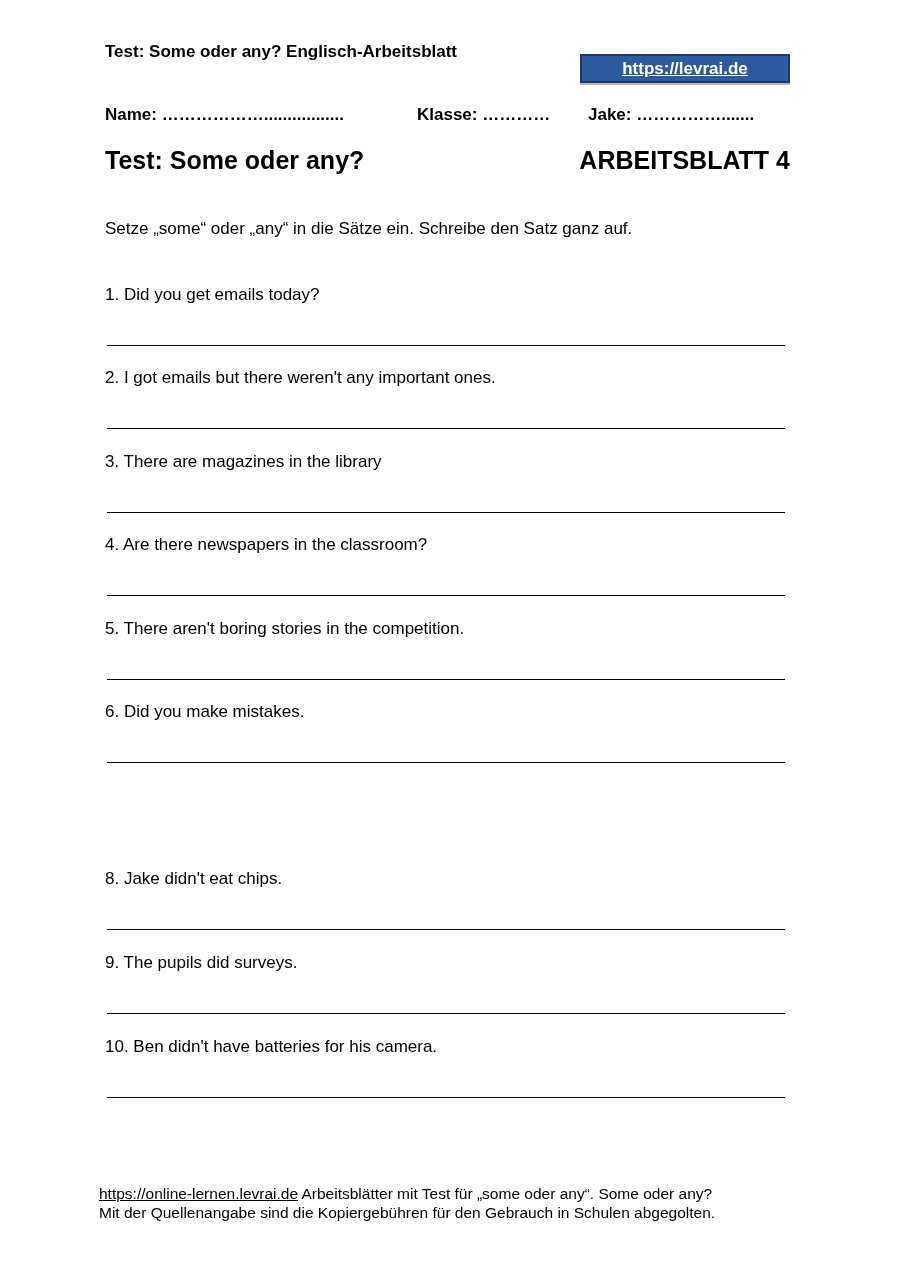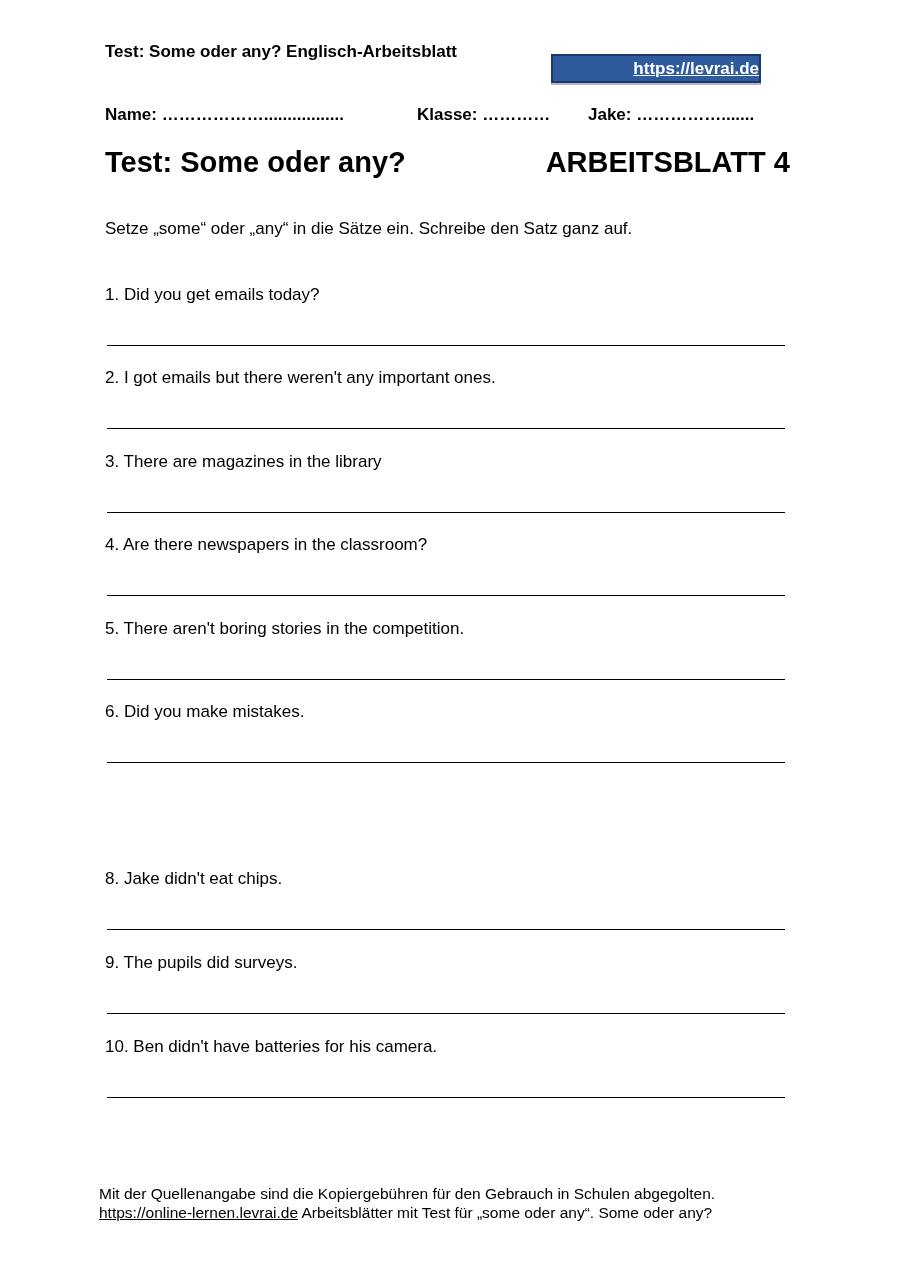--- a/index.html
+++ b/index.html
@@ -14,28 +14,28 @@
   }
   .doc-label {
     position: absolute;
     left: 105px; top: 42px;
     font-size: 17px;
     font-weight: bold;
     white-space: nowrap;
   }
   .link-box {
     position: absolute;
-    left: 551px; top: 54px;
+    left: 580px; top: 54px;
     width: 206px; height: 25px;
     background: #2e5a9e;
     border: 2px solid #1b3a6b;
     box-shadow: 0 2px 0 #bfb3b9;
     display: flex;
     align-items: center;
-    justify-content: flex-end;
+    justify-content: center;
     cursor: pointer;
   }
   .link-box .link-text {
     color: #ffffff;
     font-size: 17px;
     font-weight: bold;
     text-decoration: underline;
     white-space: nowrap;
   }
   .field {
@@ -47,21 +47,21 @@
   }
   .field-name   { left: 105px; }
   .field-klasse { left: 417px; }
   .field-datum  { left: 588px; }
   .title-row {
     position: absolute;
     left: 105px; top: 146px;
     width: 685px;
     display: flex;
     justify-content: space-between;
-    font-size: 29px;
+    font-size: 25px;
     font-weight: bold;
     white-space: nowrap;
     gap: 48px;
   }
   .instruction {
     position: absolute;
     left: 105px; top: 219px;
     font-size: 17px;
     font-weight: normal;
     white-space: nowrap;
@@ -146,17 +146,17 @@
   <div class="q" style="top:953px">
     <div class="q-text">9. The pupils did surveys.</div>
     <div class="answer-line"></div>
   </div>
   <div class="q" style="top:1037px">
     <div class="q-text">10. Ben didn't have batteries for his camera.</div>
     <div class="answer-line"></div>
   </div>
 
   <div class="footer">
+    <div><span class="footer-link">https://online-lernen.levrai.de</span><span> Arbeitsblätter mit Test für „some oder any“. Some oder any?</span></div>
     <div>Mit der Quellenangabe sind die Kopiergebühren für den Gebrauch in Schulen abgegolten.</div>
-    <div><span class="footer-link">https://online-lernen.levrai.de</span><span> Arbeitsblätter mit Test für „some oder any“. Some oder any?</span></div>
   </div>
 
 </div>
 
 </body></html>

